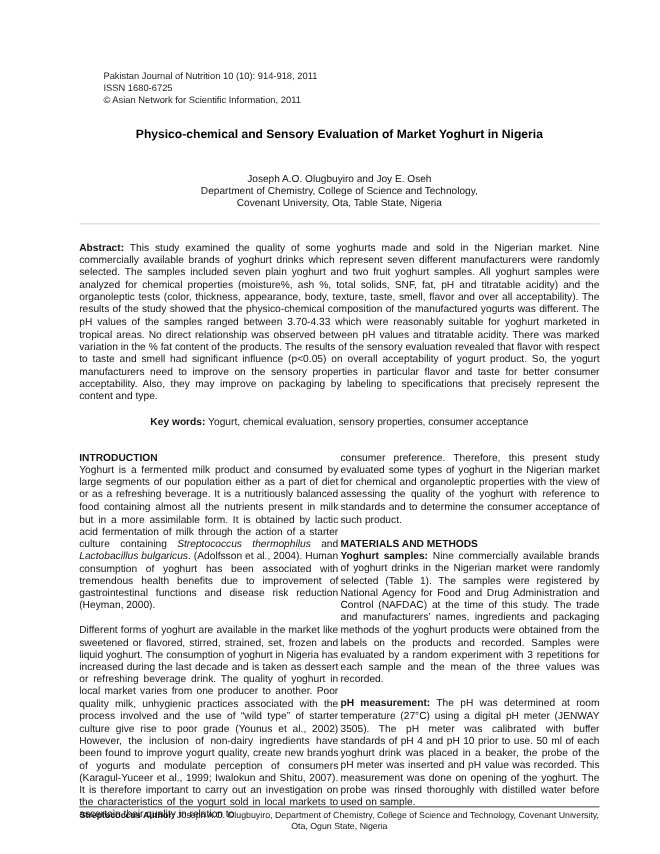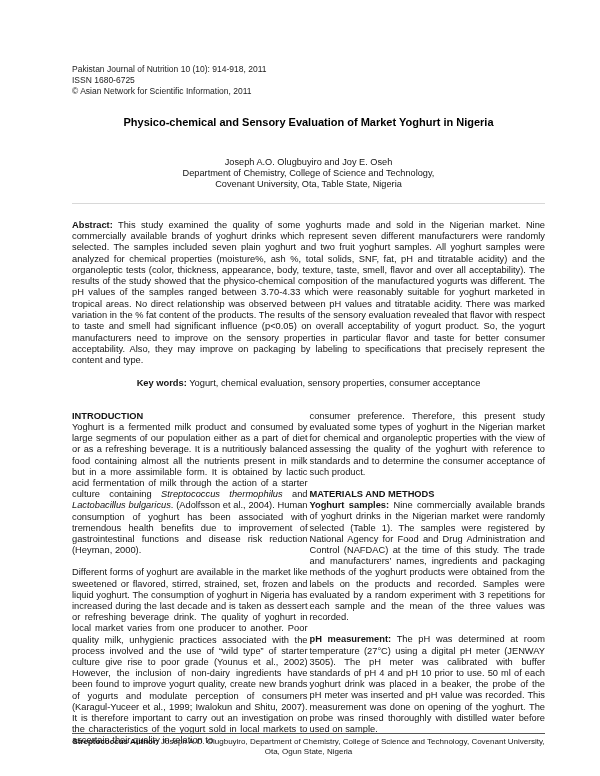--- a/index.html
+++ b/index.html
@@ -13,20 +13,21 @@
   .sheet {
     position: relative;
     width: 600px; height: 776px;
     background: #ffffff;
     padding: 64px 55px 0 72px;
   }
   .journal-header {
     font-size: 8.5px;
     line-height: 11px;
     color: #1c1c1c;
+    margin-left: 22px;
   }
   .paper-title {
     margin-top: 19px;
     text-align: center;
     font-size: 11px;
     font-weight: bold;
     color: #000;
   }
   .authors-block {
     margin-top: 29px;

